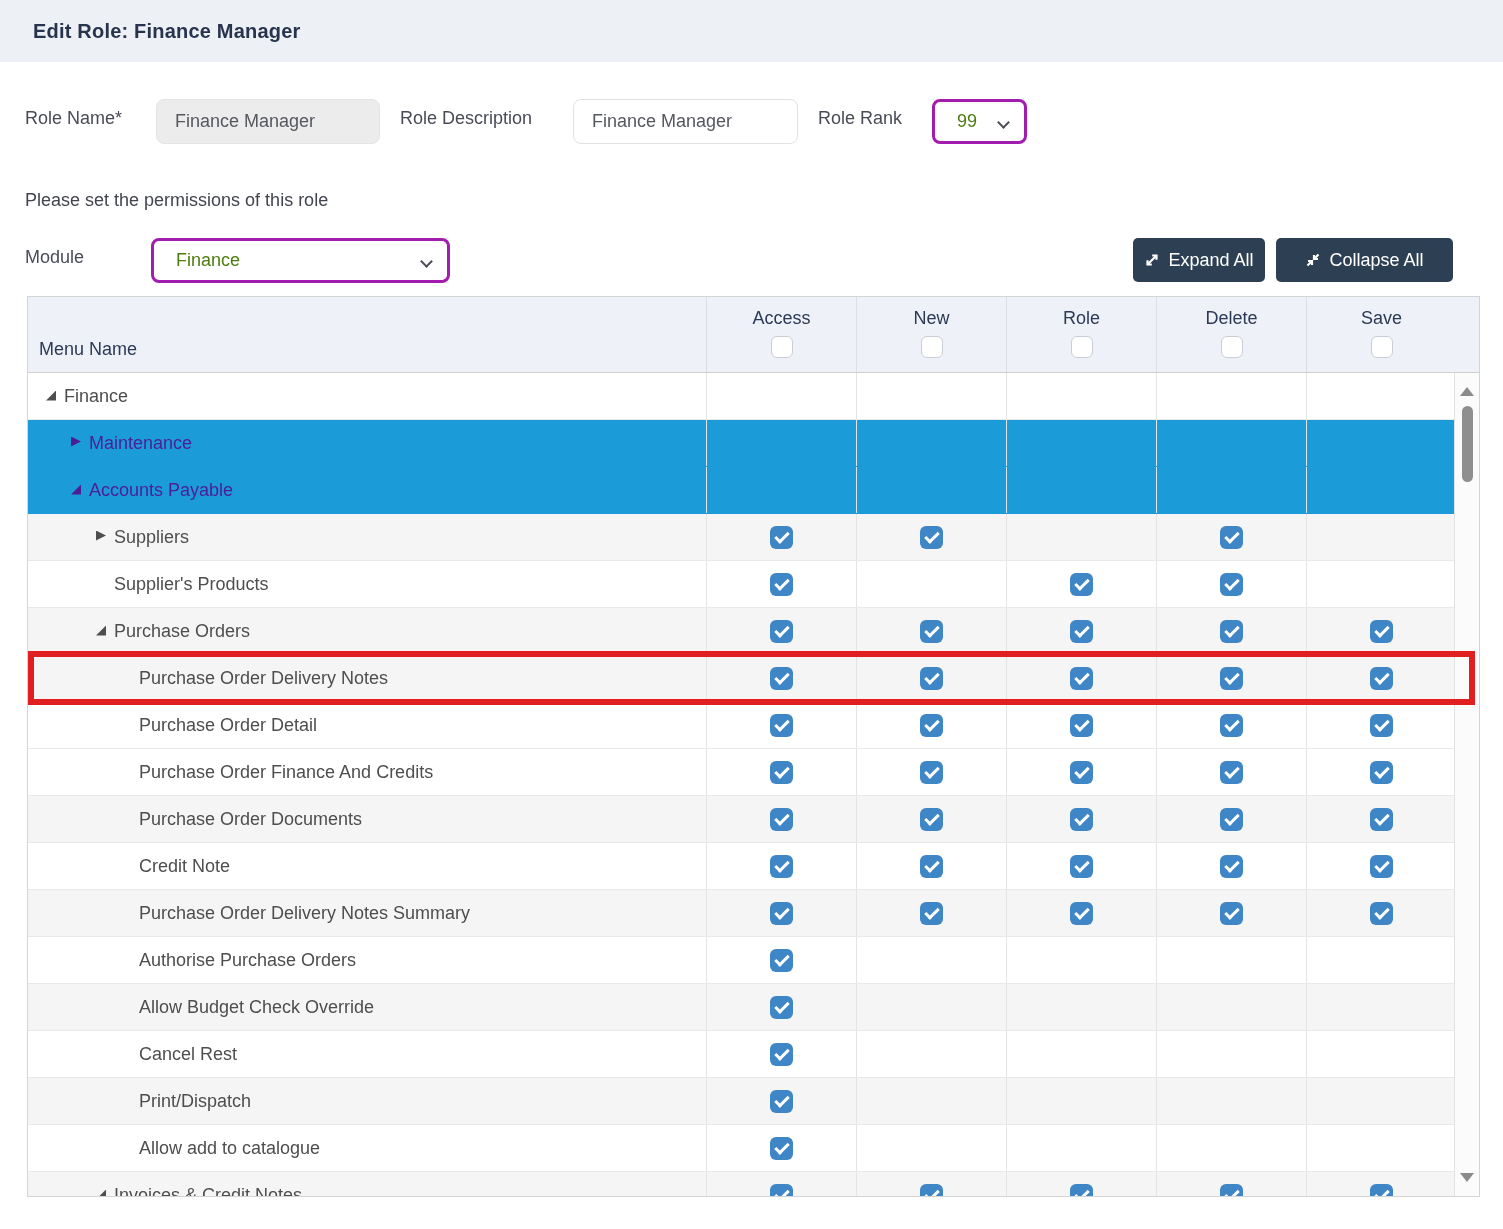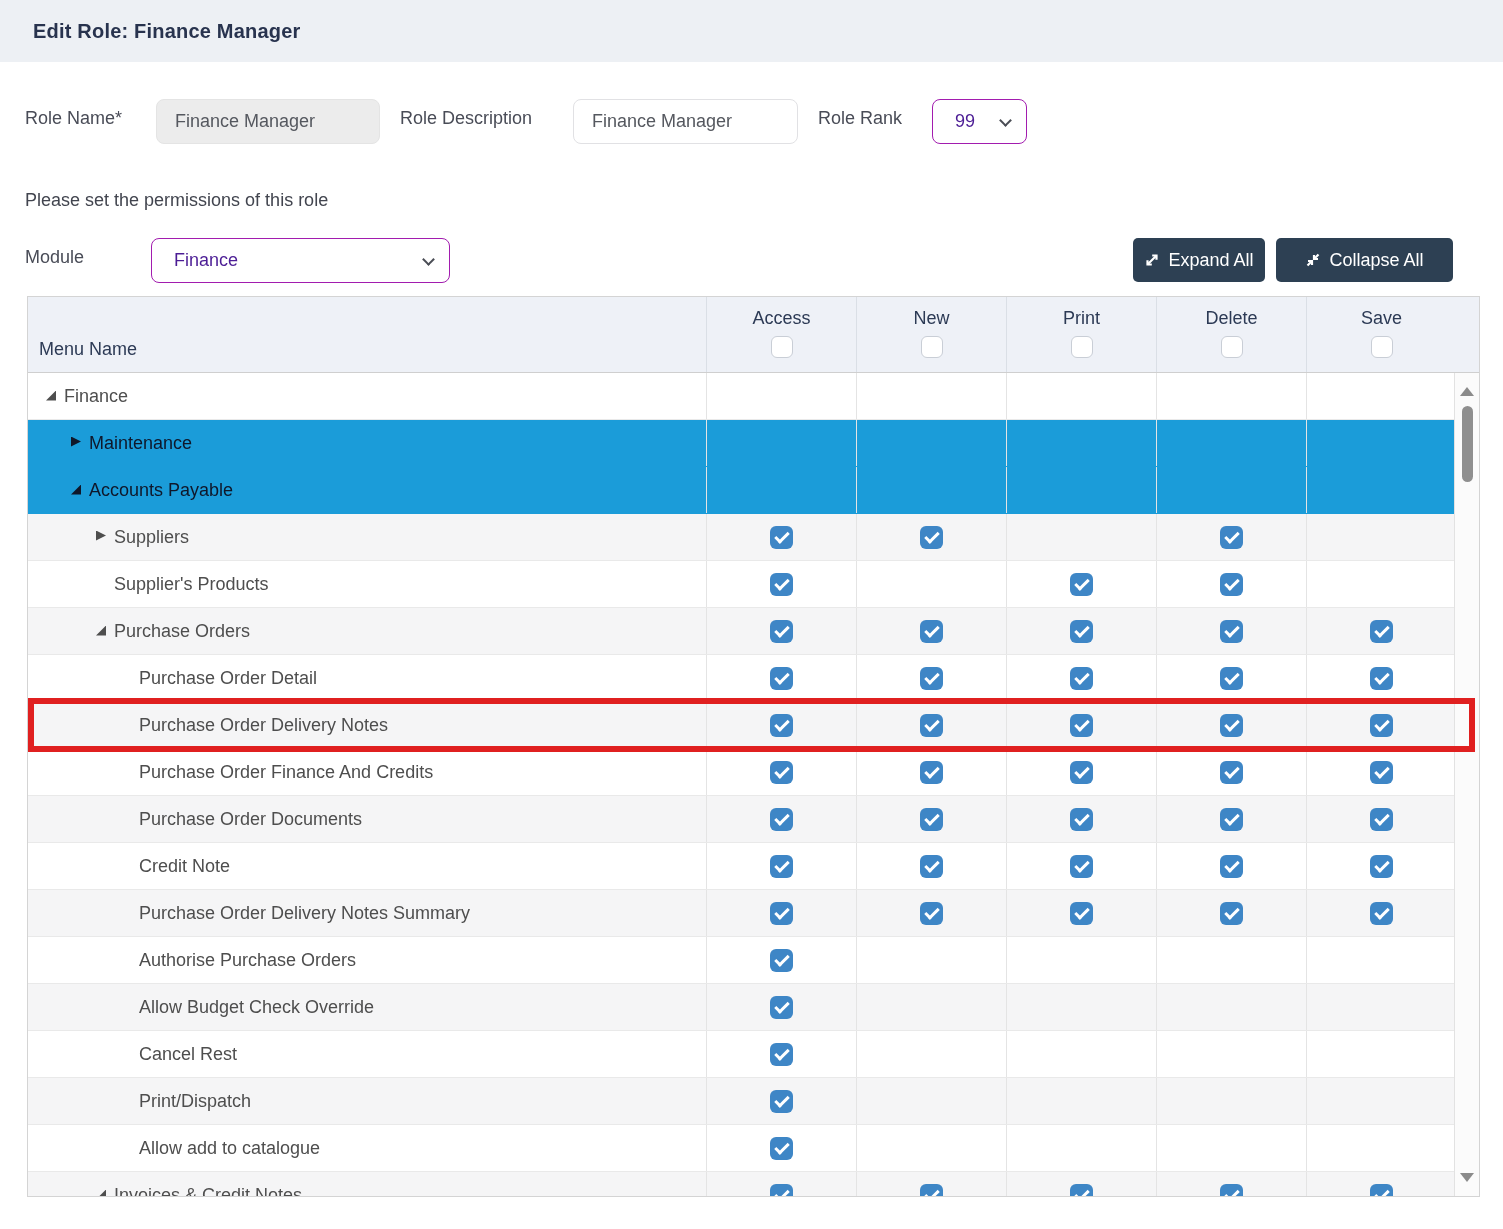--- a/index.html
+++ b/index.html
@@ -9,22 +9,22 @@
 
   
   .topbar { position:absolute; left:0; top:0; width:1503px; height:62px; background:#edf0f4; display:flex; align-items:center; }
   .topbar .title { margin-left:33px; font-size:20px; font-weight:bold; color:#28334e; letter-spacing:.2px; }
 
   
   .field-label { position:absolute; font-size:18px; color:#494c57; }
   .text-input { position:absolute; height:45px; border:1px solid #e1e1e4; border-radius:8px; background:#fff;
                 font-family:"Liberation Sans", sans-serif; font-size:18px; color:#55585f; padding:0 18px; }
   .text-input.disabled { background:#ececec; border-color:#e4e4e4; }
-  .select { position:absolute; height:45px; border:1px solid #a21caf; border-radius:8px; background:#fff;
-            display:flex; align-items:center; font-size:18px; color:#4c1d95; cursor:pointer; }
+  .select { position:absolute; height:45px; border:3px solid #a21caf; border-radius:8px; background:#fff;
+            display:flex; align-items:center; font-size:18px; color:#4d7c0f; cursor:pointer; }
   .select .sel-text { padding-left:22px; }
   .select .chev { position:absolute; right:16px; top:16px; width:9px; height:9px;
                   border-right:2px solid #4a4d55; border-bottom:2px solid #4a4d55; transform:rotate(45deg); }
 
   .note { position:absolute; left:25px; top:190px; font-size:18px; color:#42454f; }
 
   
   .btn { position:absolute; height:44px; background:#2d4053; border:none; border-radius:5px; color:#fff;
          font-family:"Liberation Sans", sans-serif; font-size:18px; display:flex; align-items:center;
          justify-content:center; gap:8px; cursor:pointer; }
@@ -42,21 +42,21 @@
   .col-head .col-label { font-size:18px; color:#2c3a55; }
   .cb-empty { width:22px; height:22px; margin-top:7px; background:#fff; border:1px solid #c9ced6;
               border-radius:6px; cursor:pointer; }
   .head-spacer { flex:1 1 auto; }
 
   .tbody { position:absolute; left:0; top:76px; right:0; bottom:0; overflow:hidden; }
   .row { position:relative; display:flex; height:47px; background:#fff; border-bottom:1px solid #e9e9e9; }
   .row.stripe { background:#f5f5f6; }
   .row.selected { background:#1b9cd9; border-bottom-color:#1b9cd9; color:#fff; }
   .menu-cell { flex:0 0 678px; display:flex; align-items:center; font-size:18px; color:#4e4e4e; }
-  .row.selected .menu-cell { color:#0f172a; }
+  .row.selected .menu-cell { color:#4c1d95; }
   .menu-cell.level0 { padding-left:18px; }
   .menu-cell.level1 { padding-left:43px; }
   .menu-cell.level2 { padding-left:68px; }
   .menu-cell.level3 { padding-left:93px; }
   .expander { flex:0 0 17px; height:11px; display:inline-block; position:relative; }
   .expander::before { content:''; position:absolute; left:0; top:0; width:10px; height:10px; background:currentColor; }
   .expander.none::before { display:none; }
   .expander.expanded::before { clip-path:polygon(100% 0, 100% 100%, 0 100%); }
   .expander.collapsed::before { clip-path:polygon(0 0, 100% 50%, 0 100%); top:-1px; }
   .row-label { margin-left:1px; }
@@ -127,21 +127,21 @@
 
       <div class="col-head">
           <span class="col-label">Access</span>
           <span class="cb-empty"></span>
         </div>
         <div class="col-head">
           <span class="col-label">New</span>
           <span class="cb-empty"></span>
         </div>
         <div class="col-head">
-          <span class="col-label">Print</span>
+          <span class="col-label">Role</span>
           <span class="cb-empty"></span>
         </div>
         <div class="col-head">
           <span class="col-label">Delete</span>
           <span class="cb-empty"></span>
         </div>
         <div class="col-head">
           <span class="col-label">Save</span>
           <span class="cb-empty"></span>
         </div>
@@ -230,62 +230,62 @@
           <div class="check-cell">
             <span class="cb"></span>
           </div>
           <div class="check-cell">
             <span class="cb"></span>
           </div>
           <div class="check-cell">
             <span class="cb"></span>
           </div>
         </div>
+        <div class="row stripe">
+          <div class="menu-cell level3">
+            <span class="expander none"></span>
+            <span class="row-label">Purchase Order Delivery Notes</span>
+          </div>
+          <div class="check-cell">
+            <span class="cb"></span>
+          </div>
+          <div class="check-cell">
+            <span class="cb"></span>
+          </div>
+          <div class="check-cell">
+            <span class="cb"></span>
+          </div>
+          <div class="check-cell">
+            <span class="cb"></span>
+          </div>
+          <div class="check-cell">
+            <span class="cb"></span>
+          </div>
+          <div class="red-overlay"></div>
+        </div>
         <div class="row">
           <div class="menu-cell level3">
             <span class="expander none"></span>
             <span class="row-label">Purchase Order Detail</span>
           </div>
           <div class="check-cell">
             <span class="cb"></span>
           </div>
           <div class="check-cell">
             <span class="cb"></span>
           </div>
           <div class="check-cell">
             <span class="cb"></span>
           </div>
           <div class="check-cell">
             <span class="cb"></span>
           </div>
           <div class="check-cell">
             <span class="cb"></span>
           </div>
-        </div>
-        <div class="row stripe">
-          <div class="menu-cell level3">
-            <span class="expander none"></span>
-            <span class="row-label">Purchase Order Delivery Notes</span>
-          </div>
-          <div class="check-cell">
-            <span class="cb"></span>
-          </div>
-          <div class="check-cell">
-            <span class="cb"></span>
-          </div>
-          <div class="check-cell">
-            <span class="cb"></span>
-          </div>
-          <div class="check-cell">
-            <span class="cb"></span>
-          </div>
-          <div class="check-cell">
-            <span class="cb"></span>
-          </div>
-          <div class="red-overlay"></div>
         </div>
         <div class="row">
           <div class="menu-cell level3">
             <span class="expander none"></span>
             <span class="row-label">Purchase Order Finance And Credits</span>
           </div>
           <div class="check-cell">
             <span class="cb"></span>
           </div>
           <div class="check-cell">

